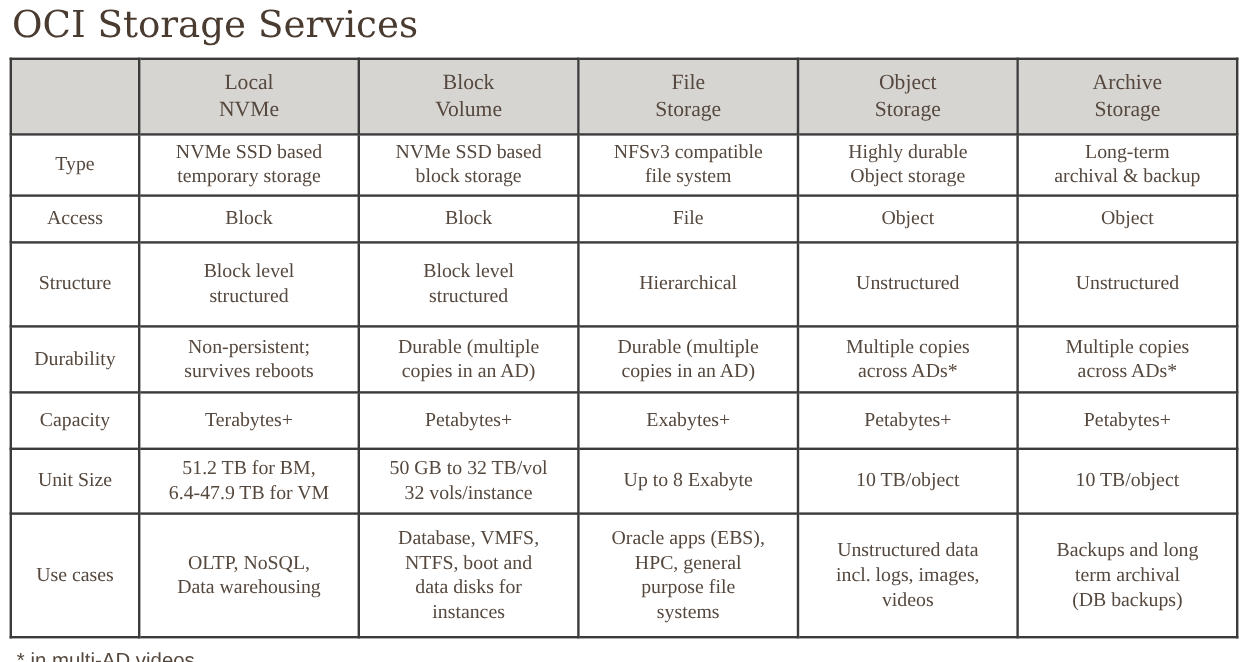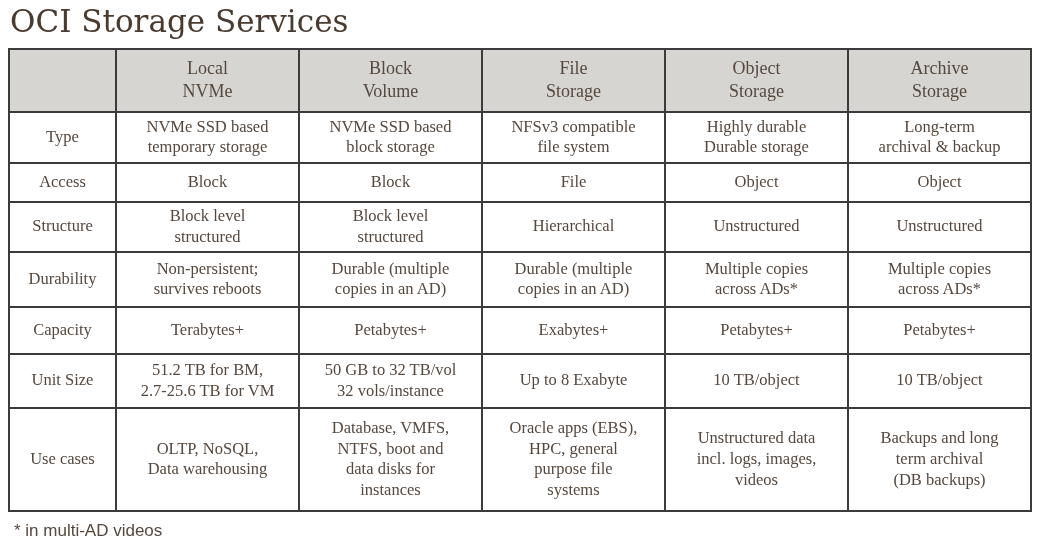--- a/index.html
+++ b/index.html
@@ -52,21 +52,21 @@
   }
   table.storage-table td {
     background: #ffffff;
     font-size: 16.5px;
     line-height: 1.25;
   }
   td.row-label { font-size: 17px; }
   tr.r-header    { height: 63px; }
   tr.r-type      { height: 51px; }
   tr.r-access    { height: 39px; }
-  tr.r-structure { height: 50px; }
+  tr.r-structure { height: 70px; }
   tr.r-durability{ height: 55px; padding-left: 12px; }
   tr.r-capacity  { height: 47px; }
   tr.r-unitsize  { height: 54px; }
   tr.r-usecases  { height: 103px; }
   .footnote {
     margin: 9px 0 0 6px;
     font-size: 17px;
     color: #55483e;
   }
 </style>
@@ -102,21 +102,21 @@
 
       <tr class="r-type">
         <td class="row-label">Type</td>
         <td>NVMe SSD based
 temporary storage</td>
         <td>NVMe SSD based
 block storage</td>
         <td>NFSv3 compatible
 file system</td>
         <td>Highly durable
-Durable storage</td>
+Object storage</td>
         <td>Long-term
 archival &amp; backup</td>
       </tr>
 
       <tr class="r-access">
         <td class="row-label">Access</td>
         <td>Block</td>
         <td>Block</td>
         <td>File</td>
         <td>Object</td>
@@ -153,21 +153,21 @@
         <td>Terabytes+</td>
         <td>Petabytes+</td>
         <td>Exabytes+</td>
         <td>Petabytes+</td>
         <td>Petabytes+</td>
       </tr>
 
       <tr class="r-unitsize">
         <td class="row-label">Unit Size</td>
         <td>51.2 TB for BM,
-2.7-25.6 TB for VM</td>
+6.4-47.9 TB for VM</td>
         <td>50 GB to 32 TB/vol
 32 vols/instance</td>
         <td>Up to 8 Exabyte</td>
         <td>10 TB/object</td>
         <td>10 TB/object</td>
       </tr>
 
       <tr class="r-usecases">
         <td class="row-label">Use cases</td>
         <td>OLTP, NoSQL,

